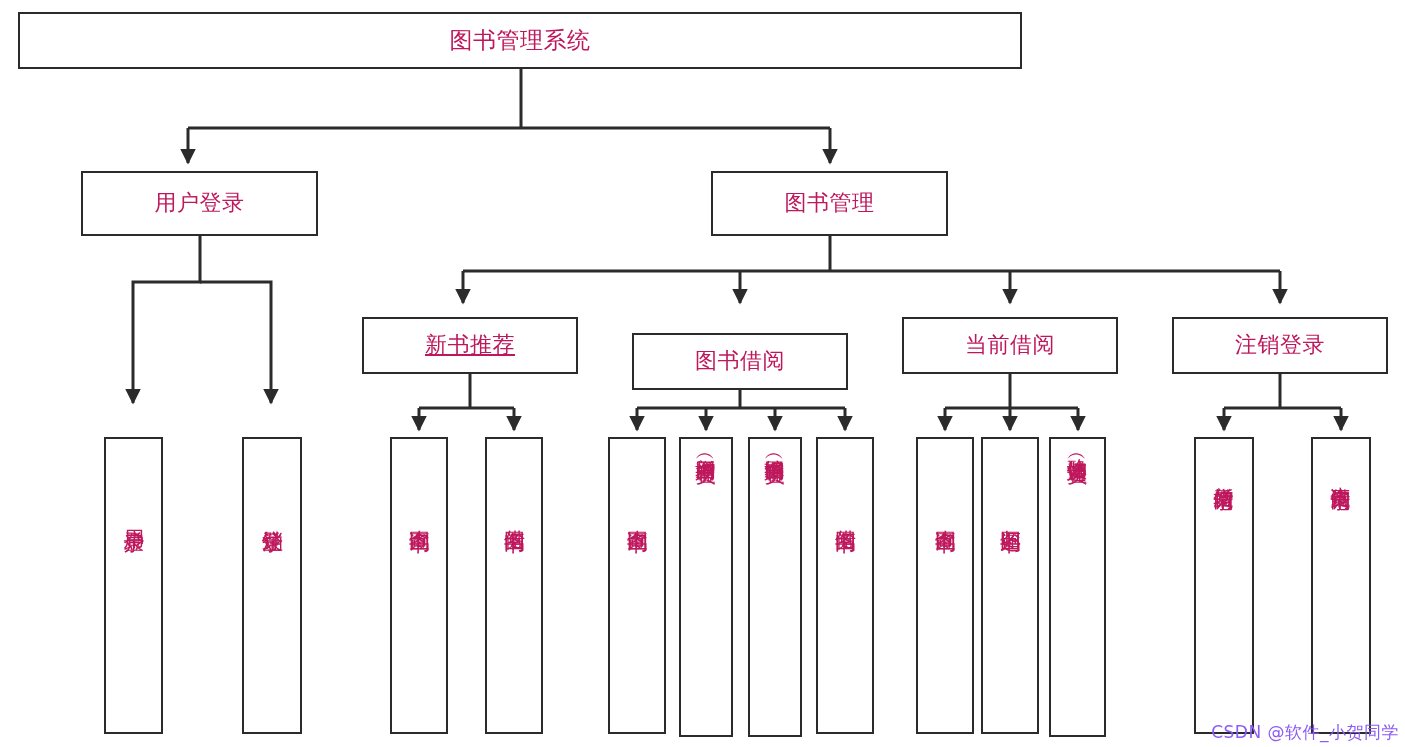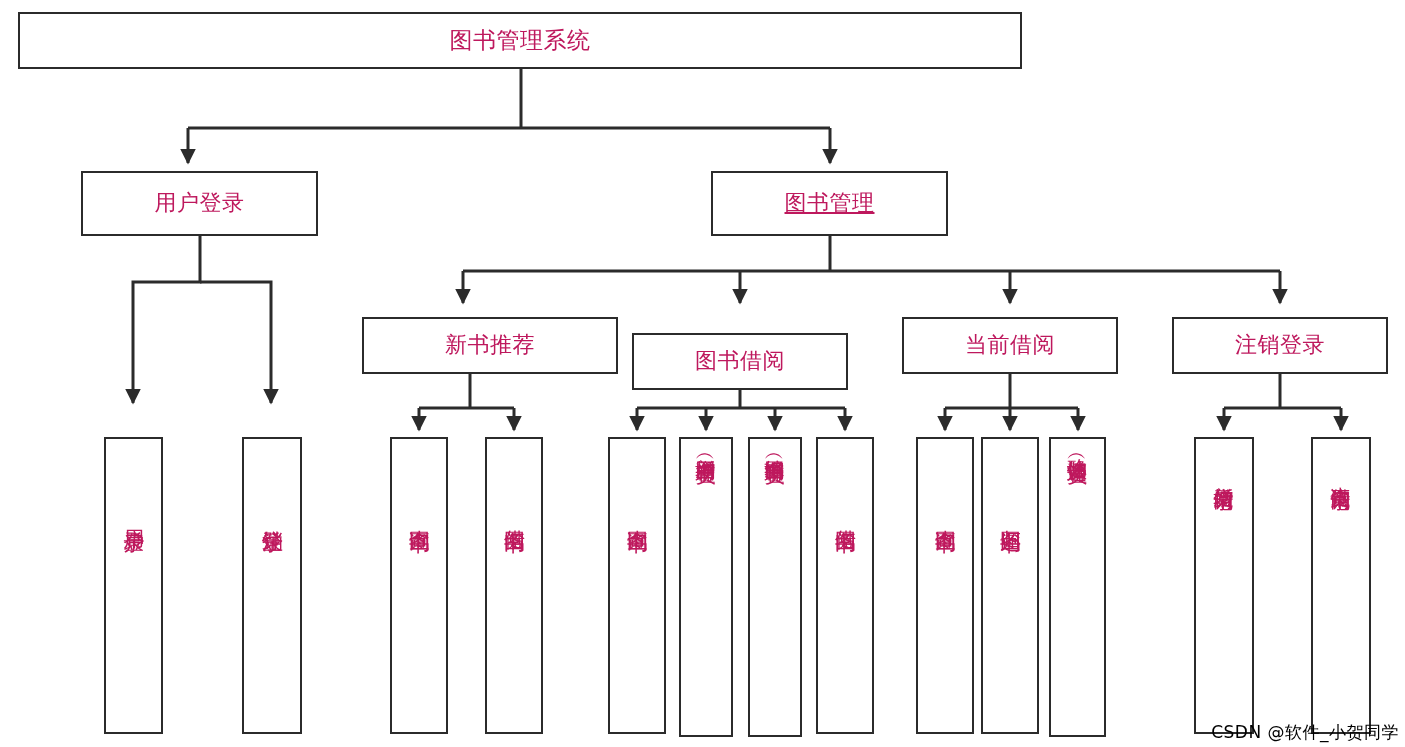--- a/index.html
+++ b/index.html
@@ -64,21 +64,21 @@
     white-space: nowrap;
   }
   .node.v.tall .lbl {
     font-size: 20px;
   }
   .watermark {
     position: absolute;
     right: 6px;
     bottom: 3px;
     font-size: 17px;
-    color: #000000;
+    color: #8b5cf6;
     white-space: nowrap;
     letter-spacing: 0.5px;
   }
 </style>
 </head>
 <body>
 
 <div id="canvas">
 
   <svg class="edges" viewBox="0 0 1405 747" xmlns="http://www.w3.org/2000/svg">
@@ -134,25 +134,25 @@
     </g>
   </svg>
 
   <div class="node h root" style="left:18px; top:12px; width:1004px; height:57px;">
     <span class="lbl">图书管理系统</span>
   </div>
 
   <div class="node h" style="left:81px; top:171px; width:237px; height:65px;">
     <span class="lbl">用户登录</span>
   </div>
-  <div class="node h" style="left:711px; top:171px; width:237px; height:65px;text-decoration:underline;">
+  <div class="node h" style="left:711px; top:171px; width:237px; height:65px;">
     <span class="lbl">图书管理</span>
   </div>
 
-  <div class="node h" style="left:362px; top:317px; width:256px; height:57px;">
+  <div class="node h" style="left:362px; top:317px; width:216px; height:57px;text-decoration:underline;">
     <span class="lbl">新书推荐</span>
   </div>
   <div class="node h" style="left:632px; top:333px; width:216px; height:57px;">
     <span class="lbl">图书借阅</span>
   </div>
   <div class="node h" style="left:902px; top:317px; width:216px; height:57px;">
     <span class="lbl">当前借阅</span>
   </div>
   <div class="node h" style="left:1172px; top:317px; width:216px; height:57px;">
     <span class="lbl">注销登录</span>

